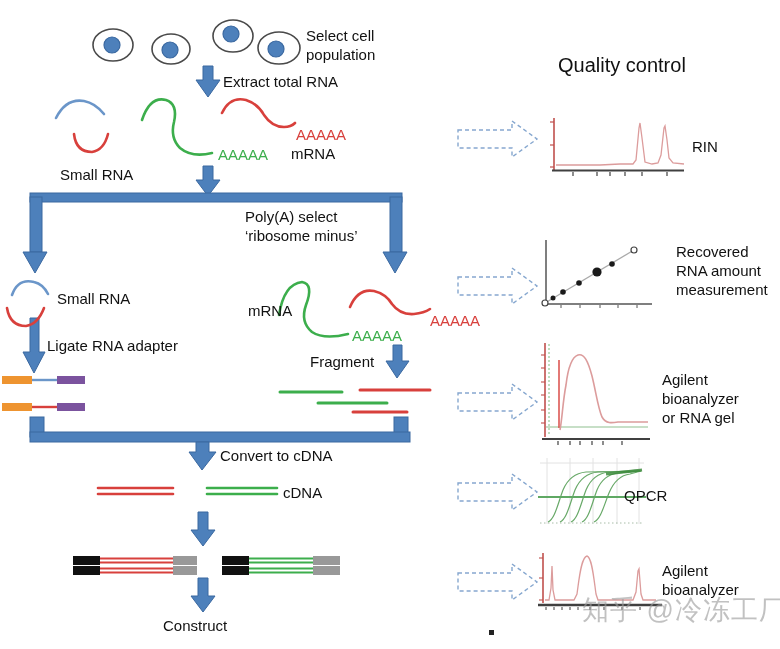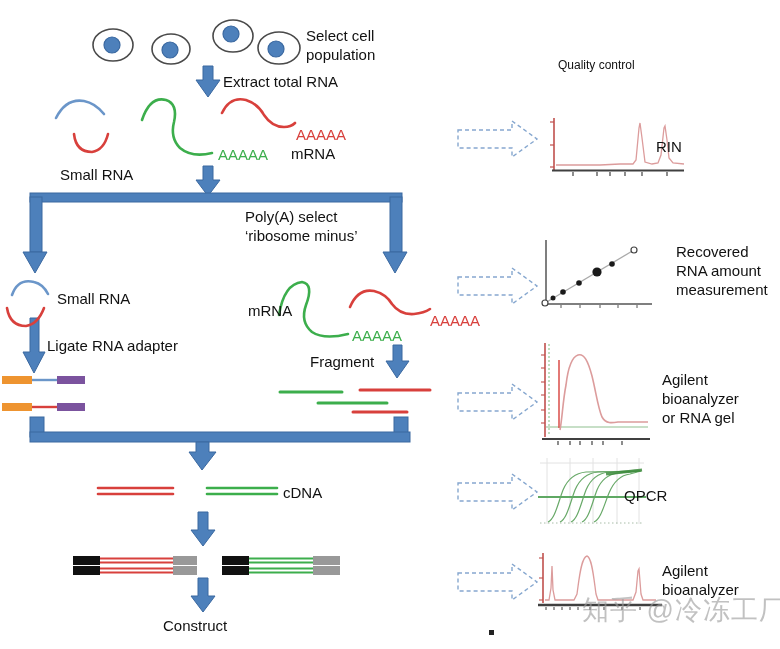--- a/index.html
+++ b/index.html
@@ -5,21 +5,21 @@
   html,body{margin:0;padding:0;background:#fff;}
   #canvas{
     position:relative;width:780px;height:649px;background:#fff;overflow:hidden;
     font-family:"Liberation Sans","DejaVu Sans",sans-serif;color:#111;
   }
   #diagram-svg{position:absolute;left:0;top:0;}
   .lbl{position:absolute;font-size:15px;line-height:19px;white-space:nowrap;}
   .pre{white-space:pre-line;}
   .green{color:#3cae4c;}
   .red{color:#d8403c;}
-  .qc-title{font-size:12px;}
+  .qc-title{font-size:20px;}
   .watermark{
     position:absolute;left:582px;top:595px;font-size:27px;line-height:30px;
     color:#9c9c9c;opacity:.62;letter-spacing:1px;white-space:nowrap;
   }
   .black-dot{position:absolute;left:489px;top:630px;width:5px;height:5px;background:#222;}
 </style>
 </head>
 <body>
 
 <div id="canvas">
@@ -247,25 +247,26 @@
   <div class="lbl" style="left:291px;top:144px">mRNA</div>
   <div class="lbl red" style="left:296px;top:125px">AAAAA</div>
   <div class="lbl pre" style="left:245px;top:207px">Poly(A) select
 ‘ribosome minus’</div>
   <div class="lbl" style="left:57px;top:289px">Small RNA</div>
   <div class="lbl" style="left:47px;top:336px">Ligate RNA adapter</div>
   <div class="lbl" style="left:248px;top:301px">mRNA</div>
   <div class="lbl green" style="left:352px;top:326px">AAAAA</div>
   <div class="lbl red" style="left:430px;top:311px">AAAAA</div>
   <div class="lbl" style="left:310px;top:352px">Fragment</div>
+  <div class="lbl" style="left:220px;top:446px">Convert to cDNA</div>
   <div class="lbl" style="left:283px;top:483px">cDNA</div>
   <div class="lbl" style="left:163px;top:616px">Construct</div>
 
   <div class="lbl qc-title" style="left:558px;top:56px">Quality control</div>
-  <div class="lbl" style="left:656px;top:137px">RIN</div>
+  <div class="lbl" style="left:692px;top:137px">RIN</div>
   <div class="lbl pre" style="left:676px;top:242px">Recovered
 RNA amount
 measurement</div>
   <div class="lbl pre" style="left:662px;top:370px">Agilent
 bioanalyzer
 or RNA gel</div>
   <div class="lbl" style="left:624px;top:486px">QPCR</div>
   <div class="lbl pre" style="left:662px;top:561px">Agilent
 bioanalyzer</div>
 

